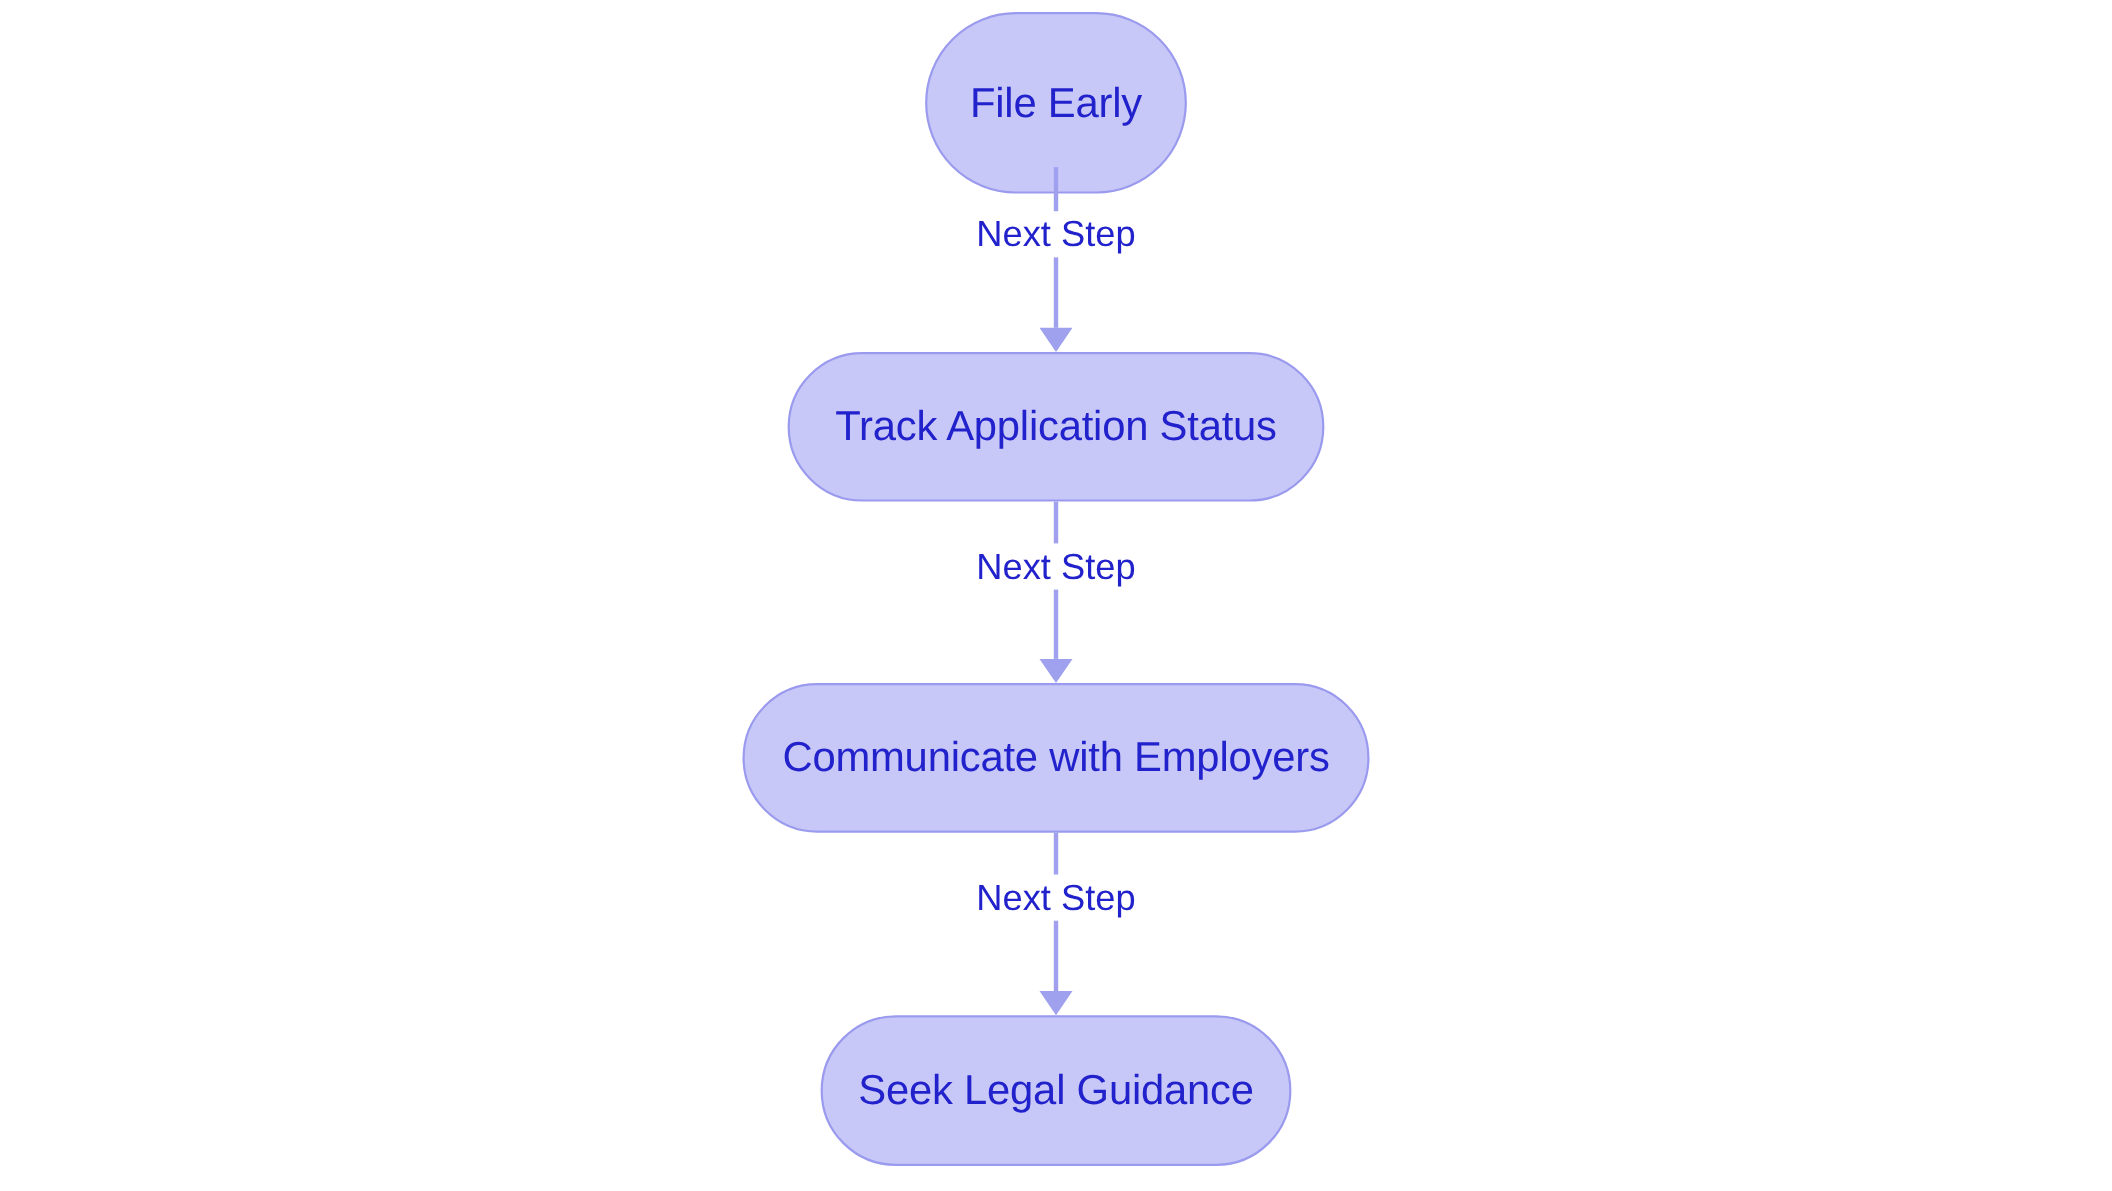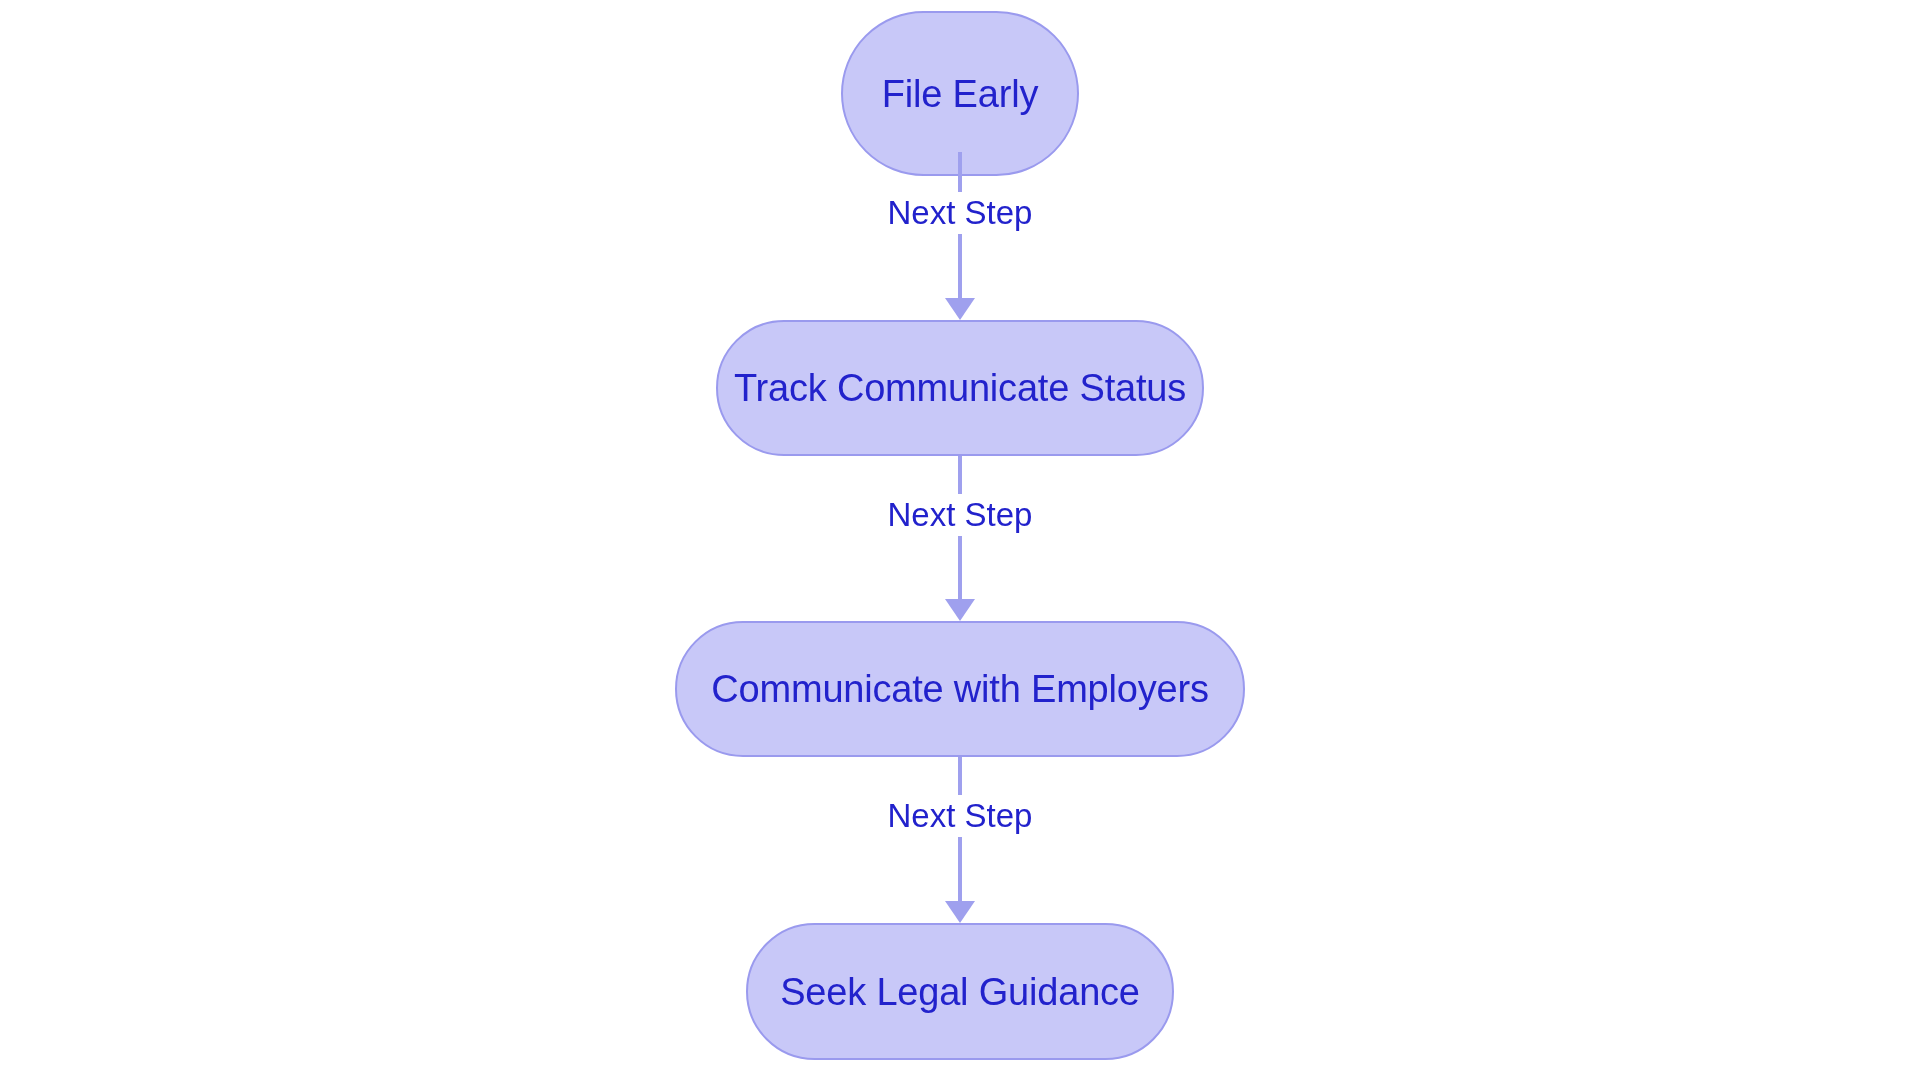--- a/index.html
+++ b/index.html
@@ -112,21 +112,21 @@
     <span class="node-label">File Early</span>
   </div>
 
   <div class="connector" id="connector-0">
     <div class="connector-line"></div>
     <div class="connector-arrow"></div>
     <span class="connector-label">Next Step</span>
   </div>
 
   <div class="node" id="node-1">
-    <span class="node-label">Track Communicate Status</span>
+    <span class="node-label">Track Application Status</span>
   </div>
 
   <div class="connector" id="connector-1">
     <div class="connector-line"></div>
     <div class="connector-arrow"></div>
     <span class="connector-label">Next Step</span>
   </div>
 
   <div class="node" id="node-2">
     <span class="node-label">Communicate with Employers</span>

